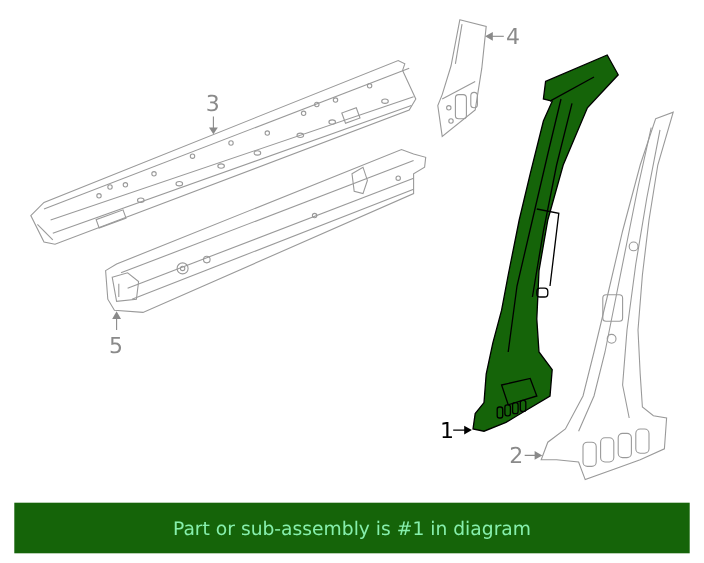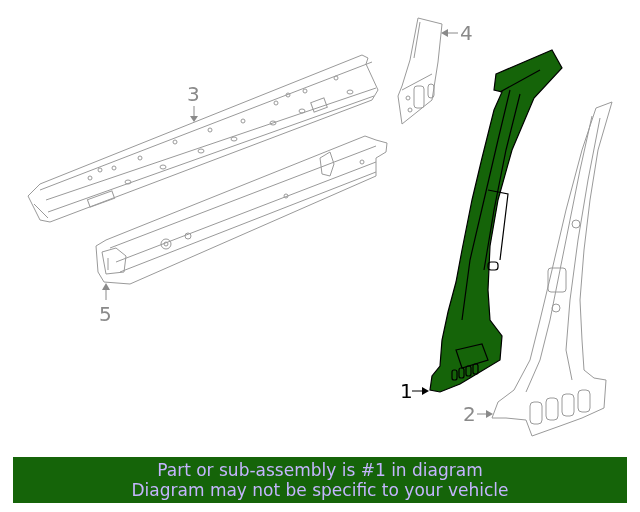--- a/index.html
+++ b/index.html
@@ -2,22 +2,22 @@
 <html><head>
   <meta charset="utf-8">
   <style>
     html, body { margin: 0; padding: 0; background: #ffffff; }
     body { width: 640px; height: 512px; position: relative; overflow: hidden; font-family: "DejaVu Sans", sans-serif; }
     #diagram { position: absolute; left: 0; top: 0; width: 640px; height: 455px; }
     .callout { position: absolute; font-family: "DejaVu Sans", sans-serif; font-size: 20px; line-height: 20px; }
     .callout.gray { color: #8a8a8a; }
     .callout.black { color: #000000; }
     #banner { position: absolute; left: 13px; top: 457px; width: 614px; height: 46px; background: #156409;
-              color: #c4b5fd; text-align: center; font-family: "DejaVu Sans", sans-serif; font-size: 17px; line-height: 20px;
-              padding-top: 3px; box-sizing: border-box; }
+              color: #86efac; text-align: center; font-family: "DejaVu Sans", sans-serif; font-size: 17px; line-height: 20px;
+              padding-top: 14px; box-sizing: border-box; }
     #banner div { white-space: nowrap; }
   </style>
 </head>
 <body>
 
 <svg id="diagram" viewBox="0 0 640 455" xmlns="http://www.w3.org/2000/svg">
 
   <g fill="none" stroke="#9a9a9a" stroke-width="1">
     <polygon points="28,196 40,184 362,55 368,58 366,64 378,90 372,100 50,222 40,220"></polygon>
     <line x1="40" y1="190" x2="372" y2="62"></line>
@@ -115,14 +115,13 @@
 </svg>
 
 <div class="callout gray" style="left:187px; top:84px;">3</div>
 <div class="callout gray" style="left:460px; top:23px;">4</div>
 <div class="callout gray" style="left:99px; top:304px;">5</div>
 <div class="callout black" style="left:400px; top:381px;">1</div>
 <div class="callout gray" style="left:463px; top:404px;">2</div>
 
 <div id="banner">
   <div>Part or sub-assembly is #1 in diagram</div>
-  <div>Diagram may not be specific to your vehicle</div>
 </div>
 
 </body></html>

